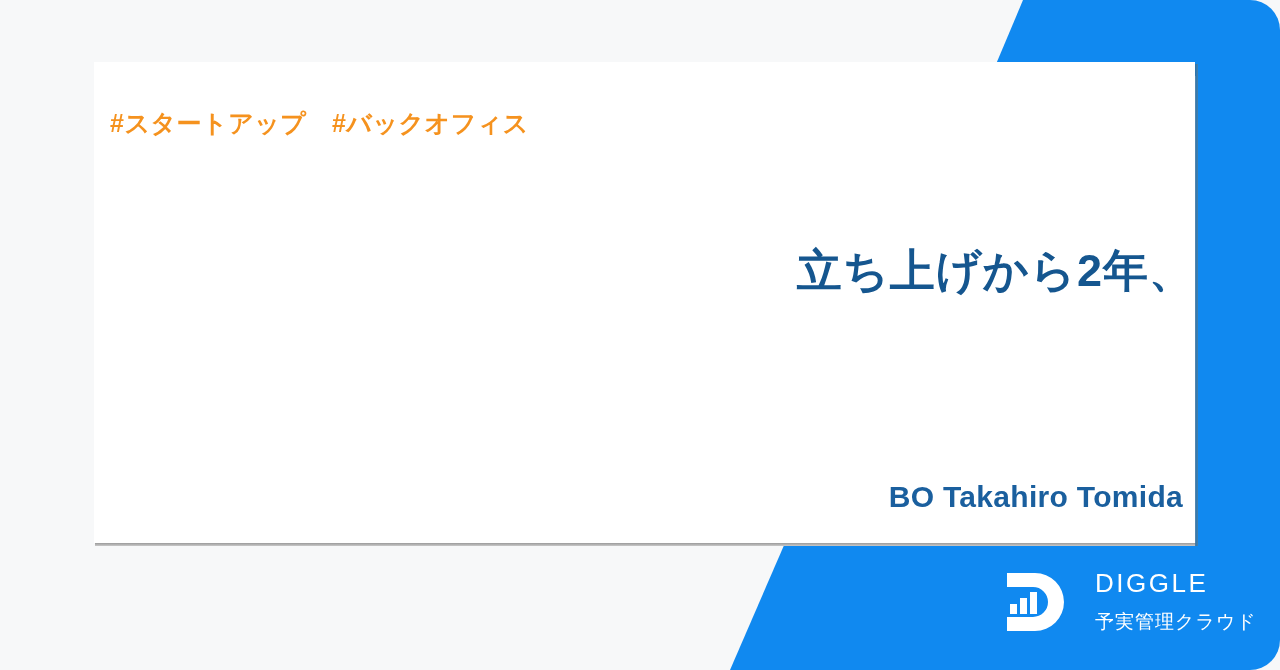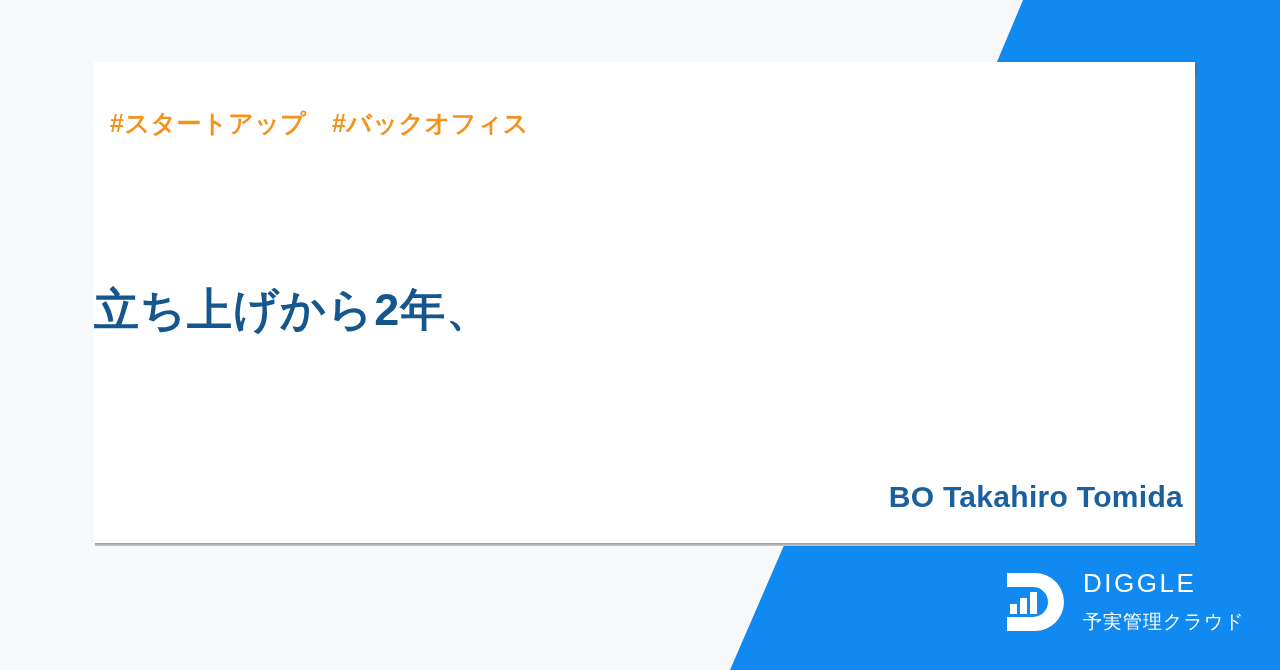--- a/index.html
+++ b/index.html
@@ -13,20 +13,21 @@
     font-family: "Liberation Sans", "DejaVu Sans", sans-serif;
     background: #f7f8f9;
   }
 
   .slide {
     position: relative;
     width: 1280px;
     height: 670px;
     background: #f7f8f9;
     overflow: hidden;
+    border-radius: 30px;
   }
 
   
   .blue-shape {
     position: absolute;
     background: #1089f0;
   }
 
   .blue-top-right {
     top: 0;
@@ -88,27 +89,26 @@
     color: #f5921e;
     letter-spacing: .5px;
     white-space: pre;
   }
 
   .title {
     position: absolute;
     top: 238px;
     left: 94px;
     width: 1101px;
-    text-align: left;
+    text-align: right;
     font-size: 45px;
     line-height: 1.45;
     font-weight: 700;
     color: #15568f;
     letter-spacing: 1px;
-    margin-top: 39px;
   }
   .title-line { display: block; }
 
   .author {
     position: absolute;
     top: 480px;
     left: 0;
     width: 1155px;
     text-align: right;
     font-size: 30px;
@@ -118,21 +118,21 @@
     margin-left: 28px;
   }
 
   
   .logo {
     position: absolute;
     top: 570px;
     left: 1003px;
     display: flex;
     align-items: center;
-    gap: 14px;
+    gap: 26px;
   }
   .logo-mark {
     width: 66px;
     height: 62px;
     flex: none;
   }
   .logo-text {
     display: flex;
     flex-direction: column;
     justify-content: center;

